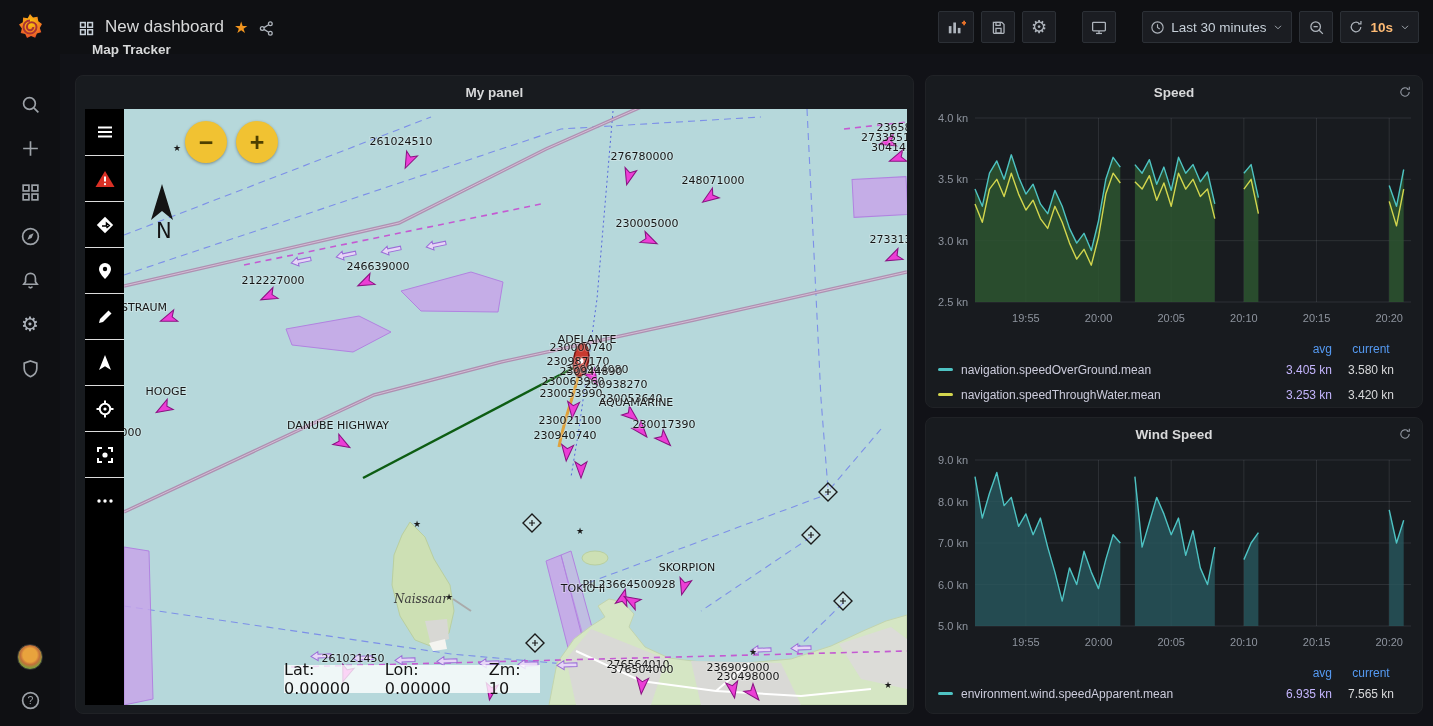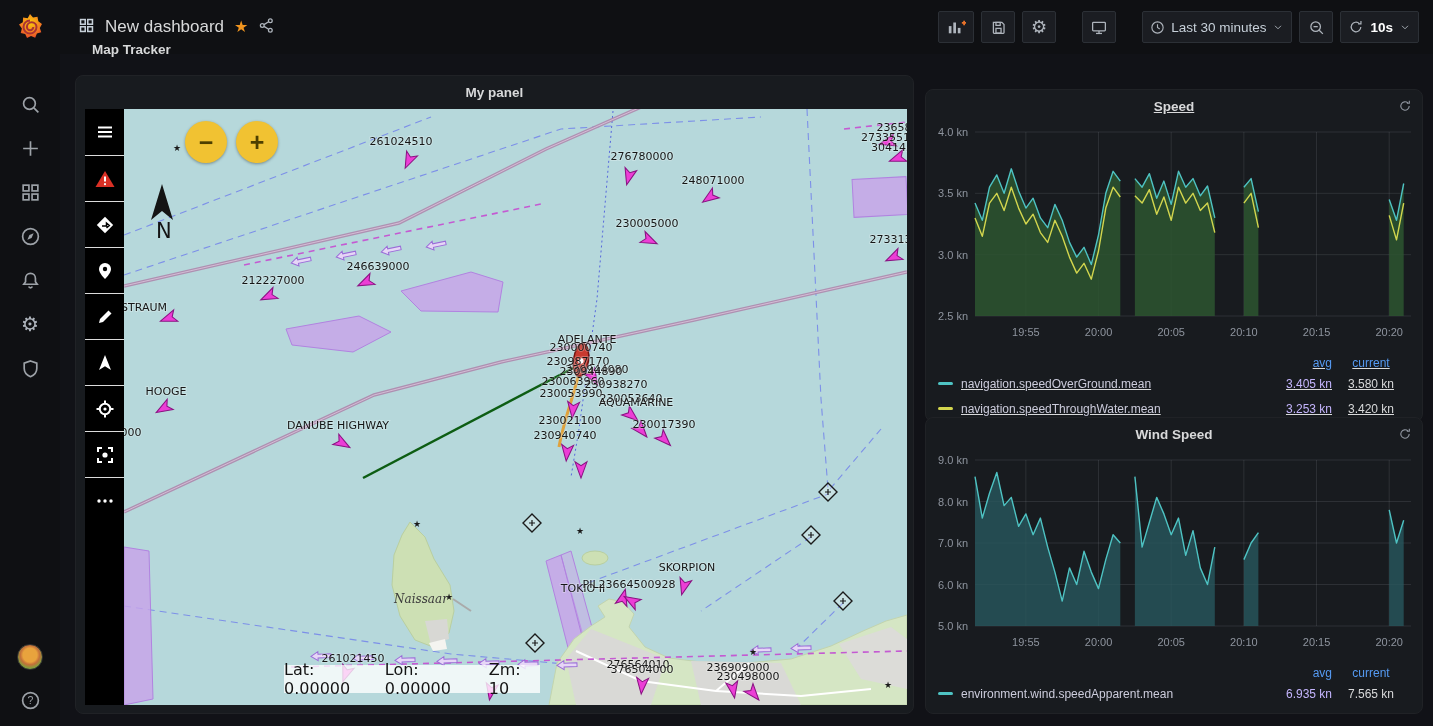--- a/index.html
+++ b/index.html
@@ -12,37 +12,37 @@
   .logo-cell { height:54px; width:60px; display:flex; align-items:center; justify-content:center; }
   .side-icons { display:flex; flex-direction:column; align-items:center; margin-top:38px; gap:20px; }
   .side-btn { width:44px; height:24px; display:flex; align-items:center; justify-content:center; color:#9da2a8; cursor:pointer; }
   .side-btn svg { stroke:#9da2a8; fill:none; stroke-width:1.6; }
   .side-bottom { margin-top:auto; margin-bottom:14px; display:flex; flex-direction:column; align-items:center; gap:18px; }
   .avatar { width:26px; height:26px; border-radius:50%; background:radial-gradient(circle at 50% 42%, #e8a33d 0 38%, #c4703a 52%, #7fa03c 72%, #5d7a2e 100%); border:1px solid #333; }
 
   
   .main { flex:1; display:flex; flex-direction:column; }
   .topnav { height:54px; background:#0f1013; display:flex; align-items:center; padding:0 14px 0 18px; flex-shrink:0; }
-  .nav-left { display:flex; align-items:flex-start; gap:10px; }
+  .nav-left { display:flex; align-items:flex-end; gap:10px; }
   .nav-title { font-size:17px; font-weight:500; color:#d8d9da; }
   .nav-star { font-size:16px; color:#f0941f; }
   .nav-right { margin-left:auto; display:flex; align-items:center; gap:7px; }
   .nav-btn { height:32px; min-width:34px; padding:0 7px; background:#1b1d22; border:1px solid #2c3036; border-radius:2px; display:flex; align-items:center; justify-content:center; gap:6px; color:#aeb4bc; cursor:pointer; }
   .nav-btn svg { stroke:#aeb4bc; fill:none; stroke-width:1.5; }
   .nav-gap { width:12px; }
   .tp-label { font-size:13.5px; font-weight:500; color:#c7d0d9; }
-  .refresh-val { font-size:13.5px; font-weight:600; color:#ffffff; }
+  .refresh-val { font-size:13.5px; font-weight:600; color:#fdba74; }
   .gear-glyph { font-size:18px; line-height:1; color:#aeb4bc; }
 
   
   .content { position:relative; flex:1; background:#111217; }
   .row-label { position:absolute; left:32px; top:-12px; height:22px; overflow:hidden; font-size:13.5px; font-weight:600; color:#d8d9da; }
   .panel { position:absolute; background:#181b1f; border:1px solid #202226; border-radius:8px; }
   #map-panel  { left:15px;  top:21px;  width:839px; height:639px; }
-  #speed-panel{ left:865px; top:35px;  width:498px; height:333px;text-decoration:underline; }
+  #speed-panel{ left:865px; top:21px;  width:498px; height:333px; }
   #wind-panel { left:865px; top:363px; width:498px; height:297px; }
   .panel-header { height:32px; display:flex; align-items:center; justify-content:center; position:relative; cursor:pointer; }
   .panel-title { font-size:13.5px; font-weight:600; color:#d8d9da; }
   .panel-sync { position:absolute; right:10px; top:9px; width:14px; height:14px; color:#8e949e; cursor:pointer; }
   .panel-sync svg { stroke:#8e949e; fill:none; stroke-width:1.6; }
 
   
   .map-body { position:relative; height:604px; }
   .map-toolbar { position:absolute; left:9px; top:1px; width:39px; height:596px; background:#000; z-index:3; }
   .mtb-btn { width:39px; height:46px; display:flex; align-items:center; justify-content:center; border-top:1px solid #dcdcdc; cursor:pointer; background:#000; }

